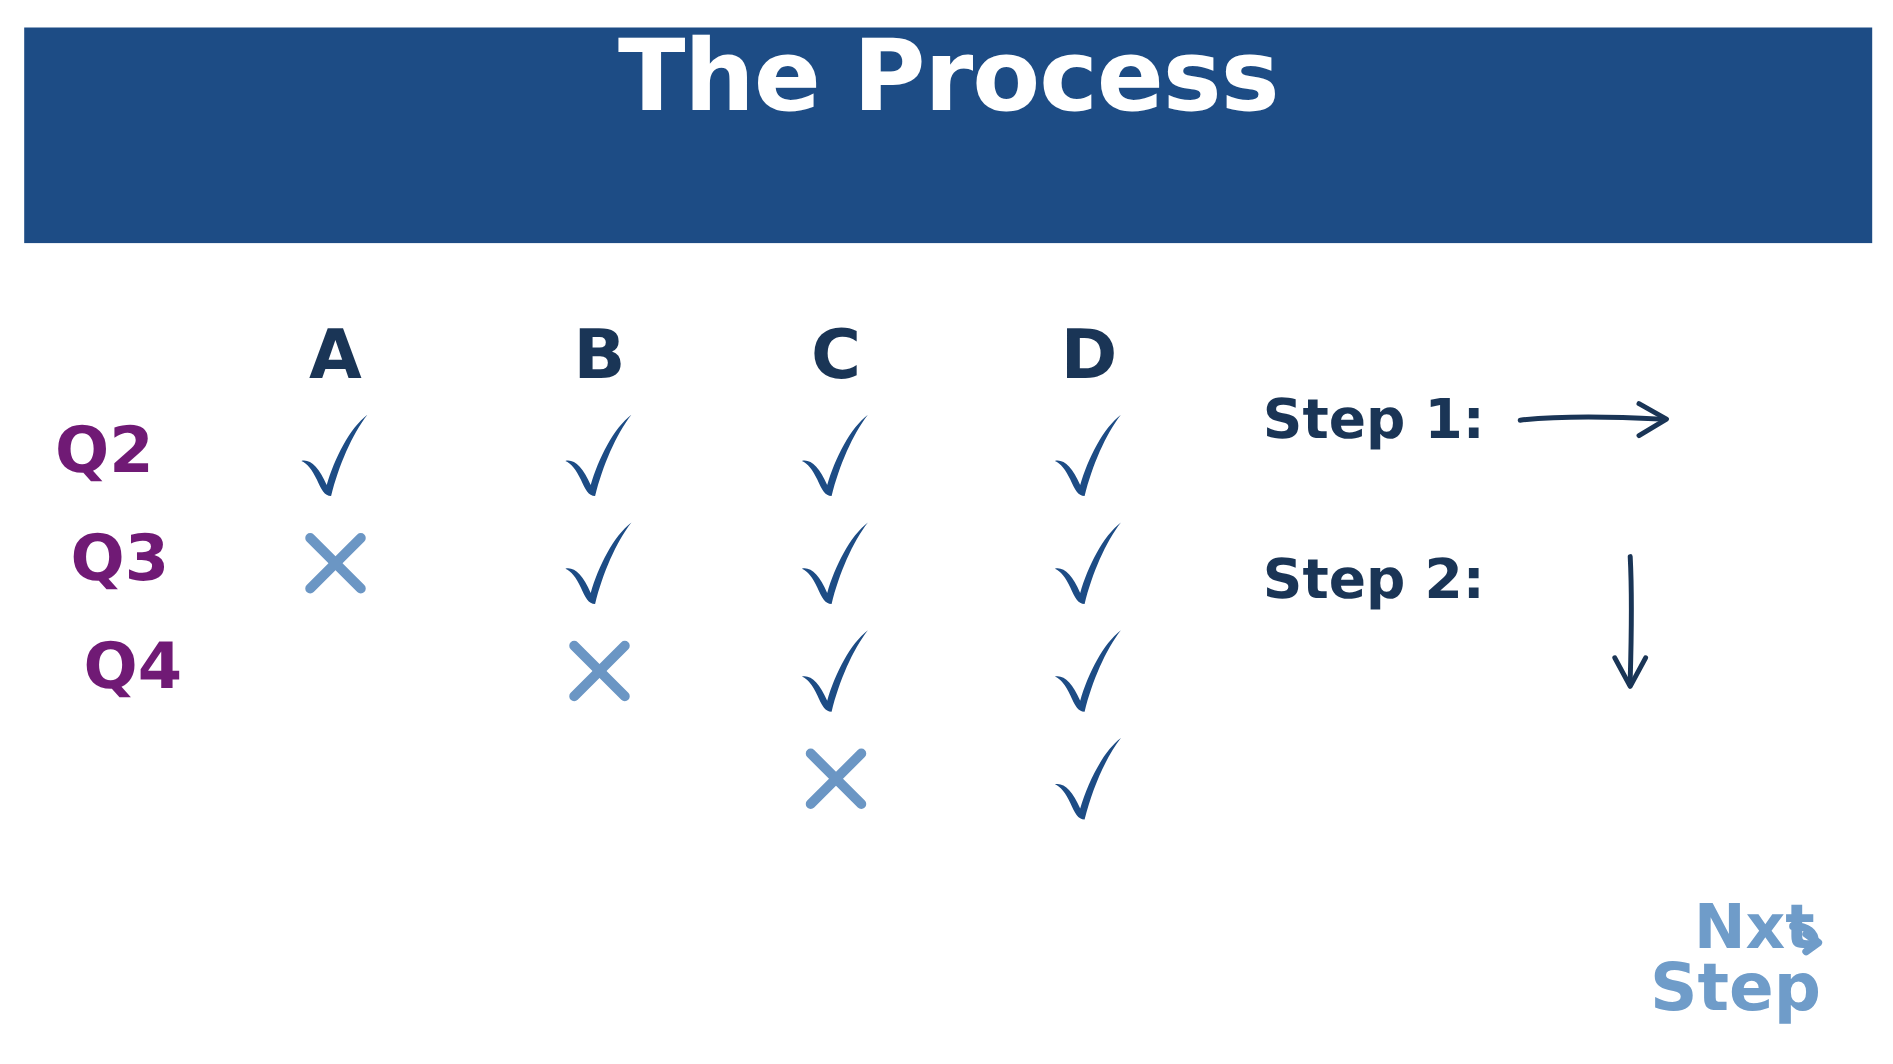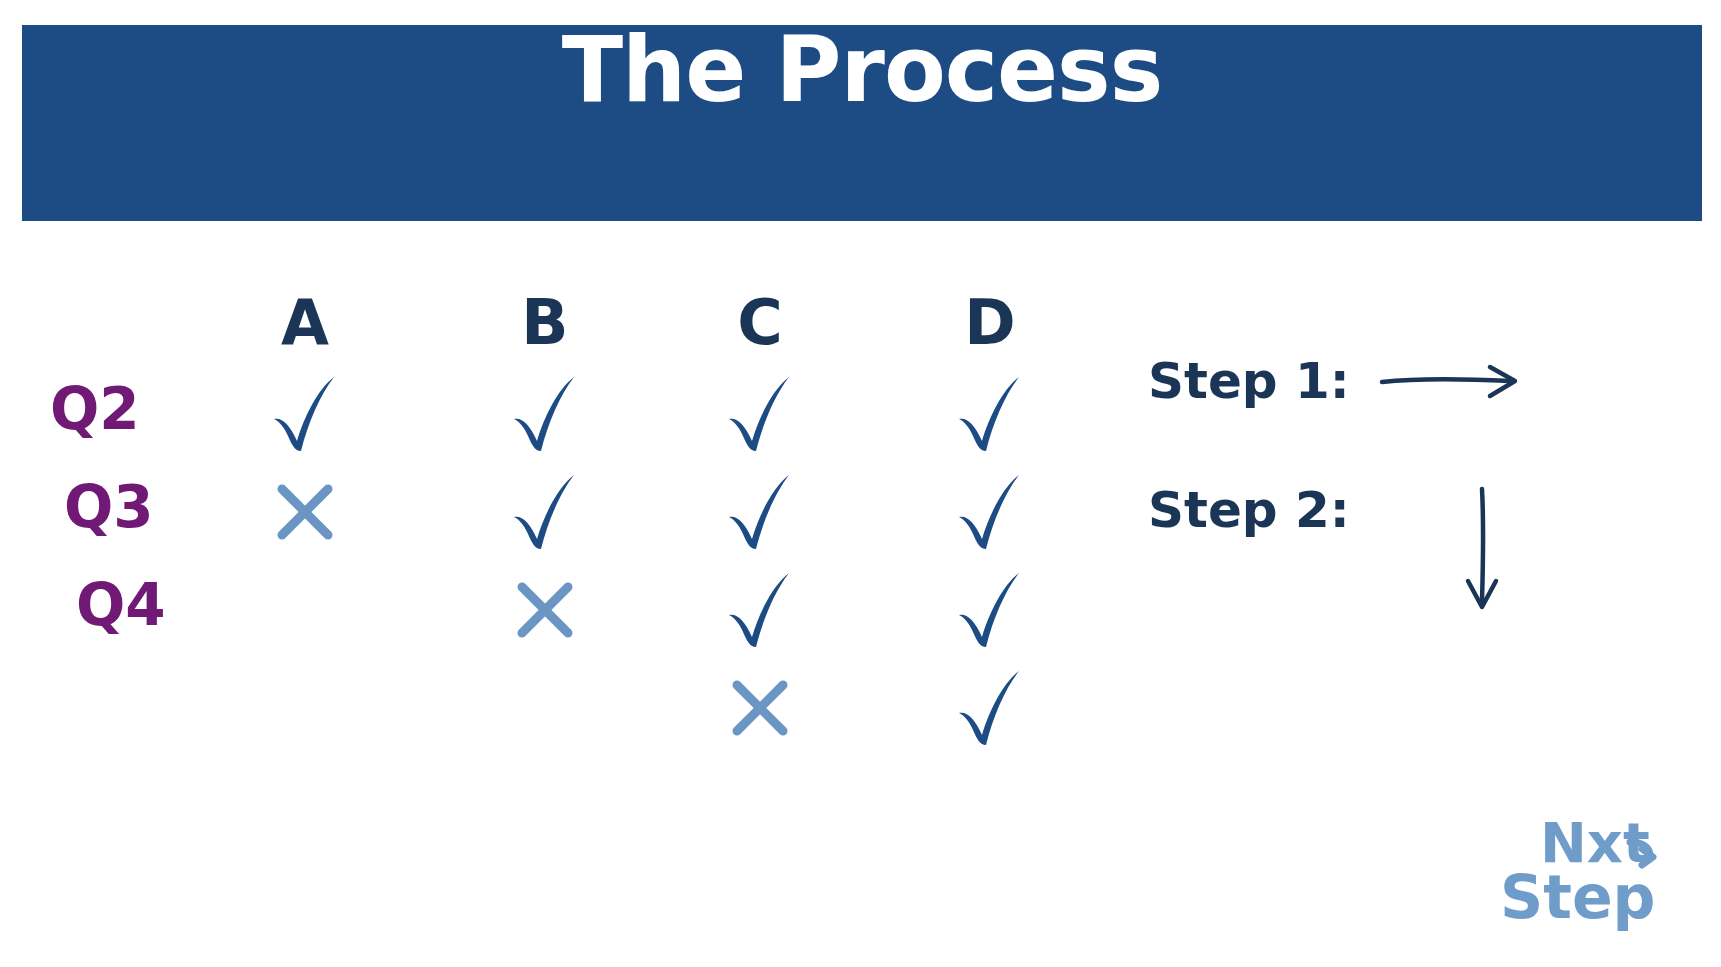--- a/index.html
+++ b/index.html
@@ -257,21 +257,21 @@
     <div class="step-row" style="left:8px; top:16px;">
       <span class="step-label">Step 1:</span>
       <span class="step-arrow">
         <svg width="150" height="50" viewBox="0 0 150 50">
           <path d="M4 26 C40 22 92 23 132 25" stroke="#1a3556" stroke-width="4.5" fill="none" stroke-linecap="round"></path>
           <path d="M112 11 L137 25 L112 40" stroke="#1a3556" stroke-width="4.5" fill="none" stroke-linecap="round" stroke-linejoin="round"></path>
         </svg>
       </span>
     </div>
 
-    <div class="step-row" style="left:8px; top:145px;gap:40px;">
+    <div class="step-row" style="left:8px; top:162px;gap:40px;">
       <span class="step-label">Step 2:</span>
       <span class="step-arrow" style="margin-left:62px;">
         <svg width="60" height="130" viewBox="0 0 60 130">
           <path d="M30 4 C32 42 31 82 30 116" stroke="#1a3556" stroke-width="4.5" fill="none" stroke-linecap="round"></path>
           <path d="M16 96 L30 122 L44 96" stroke="#1a3556" stroke-width="4.5" fill="none" stroke-linecap="round" stroke-linejoin="round"></path>
         </svg>
       </span>
     </div>
   </div>
 

